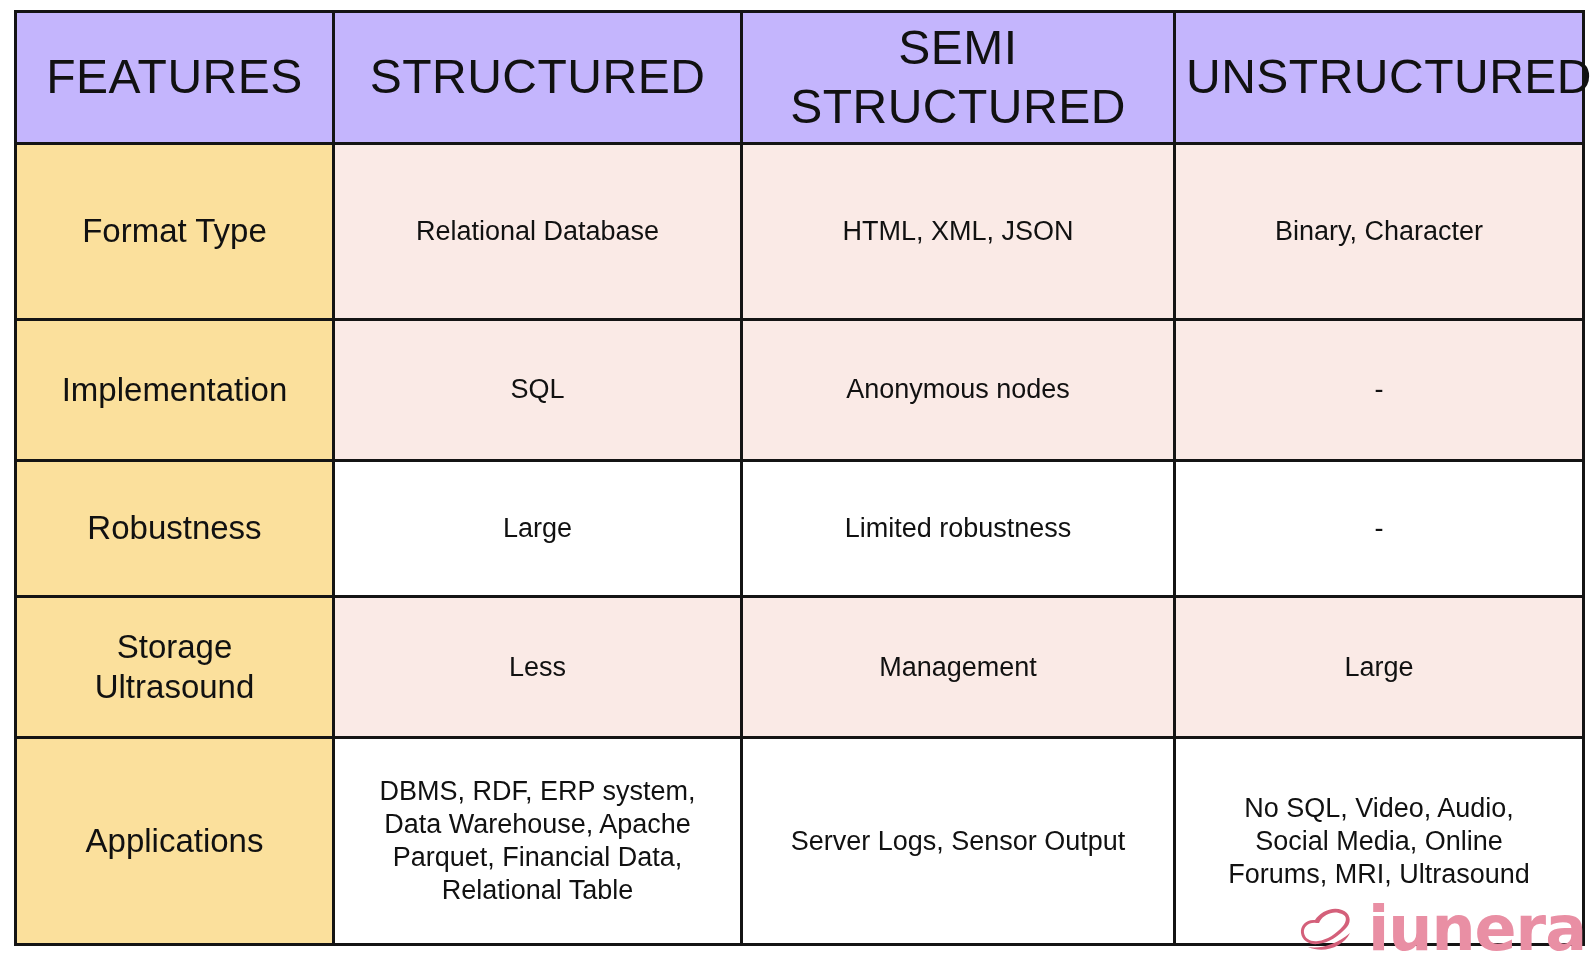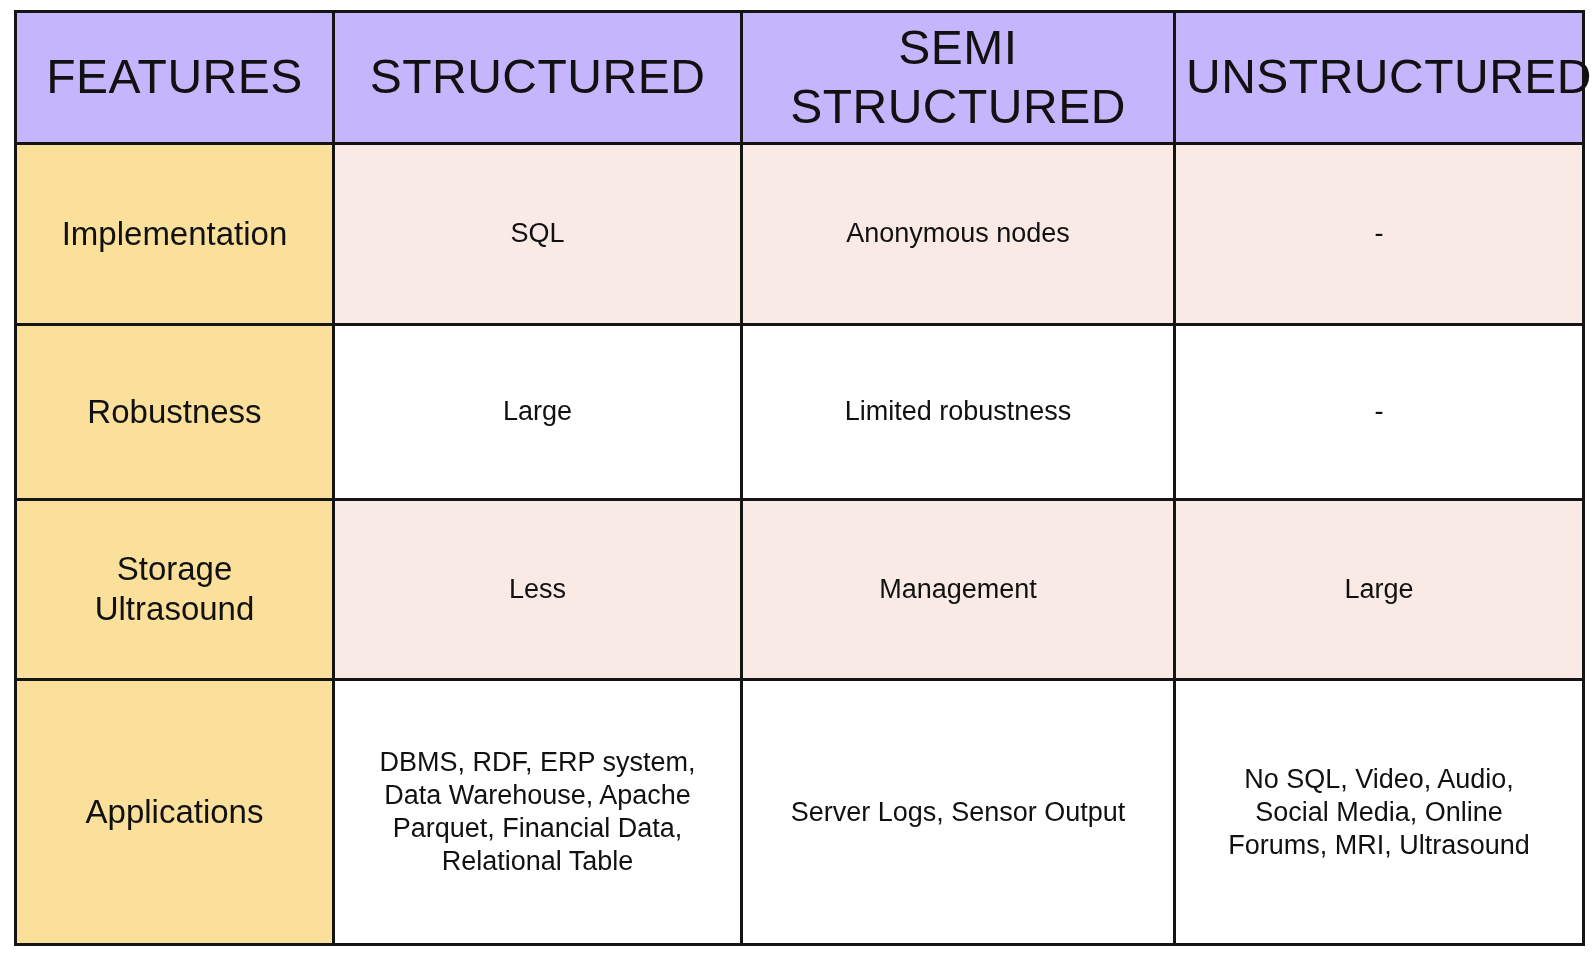--- a/index.html
+++ b/index.html
@@ -129,20 +129,32 @@
       <tr>
         <th>FEATURES</th>
         <th>STRUCTURED</th>
         <th>SEMI STRUCTURED</th>
         <th>UNSTRUCTURED</th>
       </tr>
     </thead>
 
     <tbody>
 
+      <tr class="row-blush r0">
+        <td class="feature-cell">Format Type</td>
+        <td class="data-cell">
+          <span class="cell-text">Relational Database</span>
+        </td>
+        <td class="data-cell">
+          <span class="cell-text">HTML, XML, JSON</span>
+        </td>
+        <td class="data-cell">
+          <span class="cell-text">Binary, Character</span>
+        </td>
+      </tr>
 
 
       <tr class="row-blush r2">
         <td class="feature-cell">Implementation</td>
         <td class="data-cell">
           <span class="cell-text">SQL</span>
         </td>
         <td class="data-cell">
           <span class="cell-text">Anonymous nodes</span>
         </td>
@@ -192,14 +204,21 @@
         <td class="data-cell">
           <span class="cell-text">No SQL, Video, Audio,
 Social Media, Online
 Forums, MRI, Ultrasound</span>
         </td>
       </tr>
 
     </tbody>
   </table>
 
+  <div class="watermark">
+    <svg class="wm-mark" viewBox="0 0 64 52">
+      <path d="M44 7 C34 3, 22 9, 17 17 C9 16, 2 22, 3 30 C4 38, 12 42, 20 41 C31 40, 41 33, 49 24 C54 18, 52 10, 44 7 Z M44 11 C49 13, 49 18, 45 23 C38 31, 29 37, 20 38 C13 39, 7 36, 6 30 C5 24, 11 19, 18 20 L21 20 L22 18 C26 11, 36 7, 44 11 Z" fill="#D4607A"></path>
+      <path d="M10 44 C22 46, 38 42, 52 30 C45 44, 26 51, 10 44 Z" fill="#D4607A"></path>
+    </svg>
+    <span class="wm-text">iunera</span>
+  </div>
 
 </div>
 
 </body></html>

